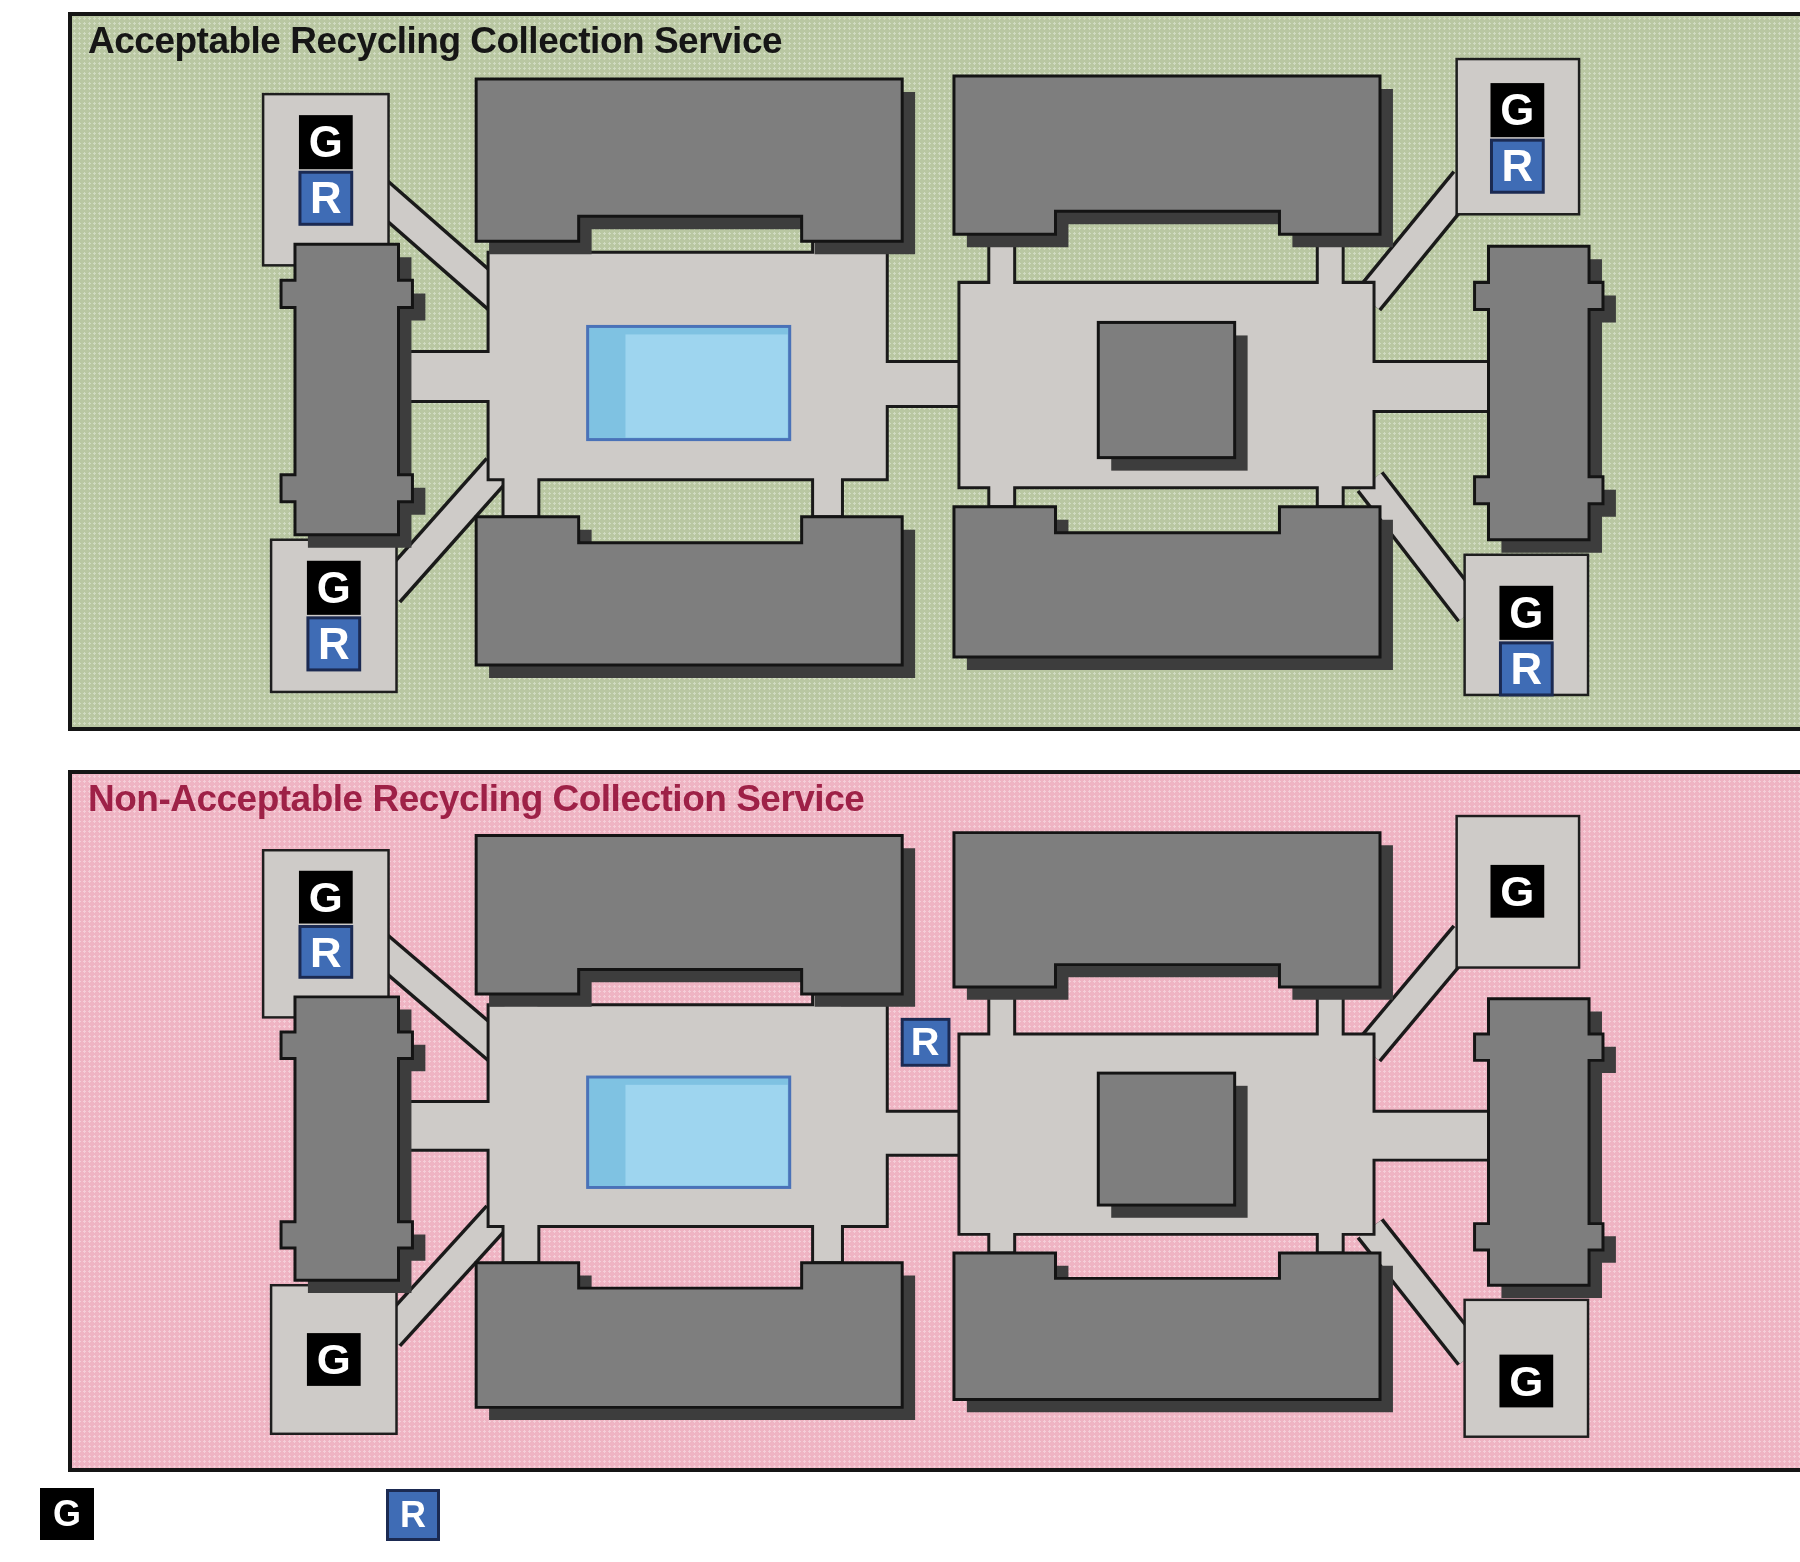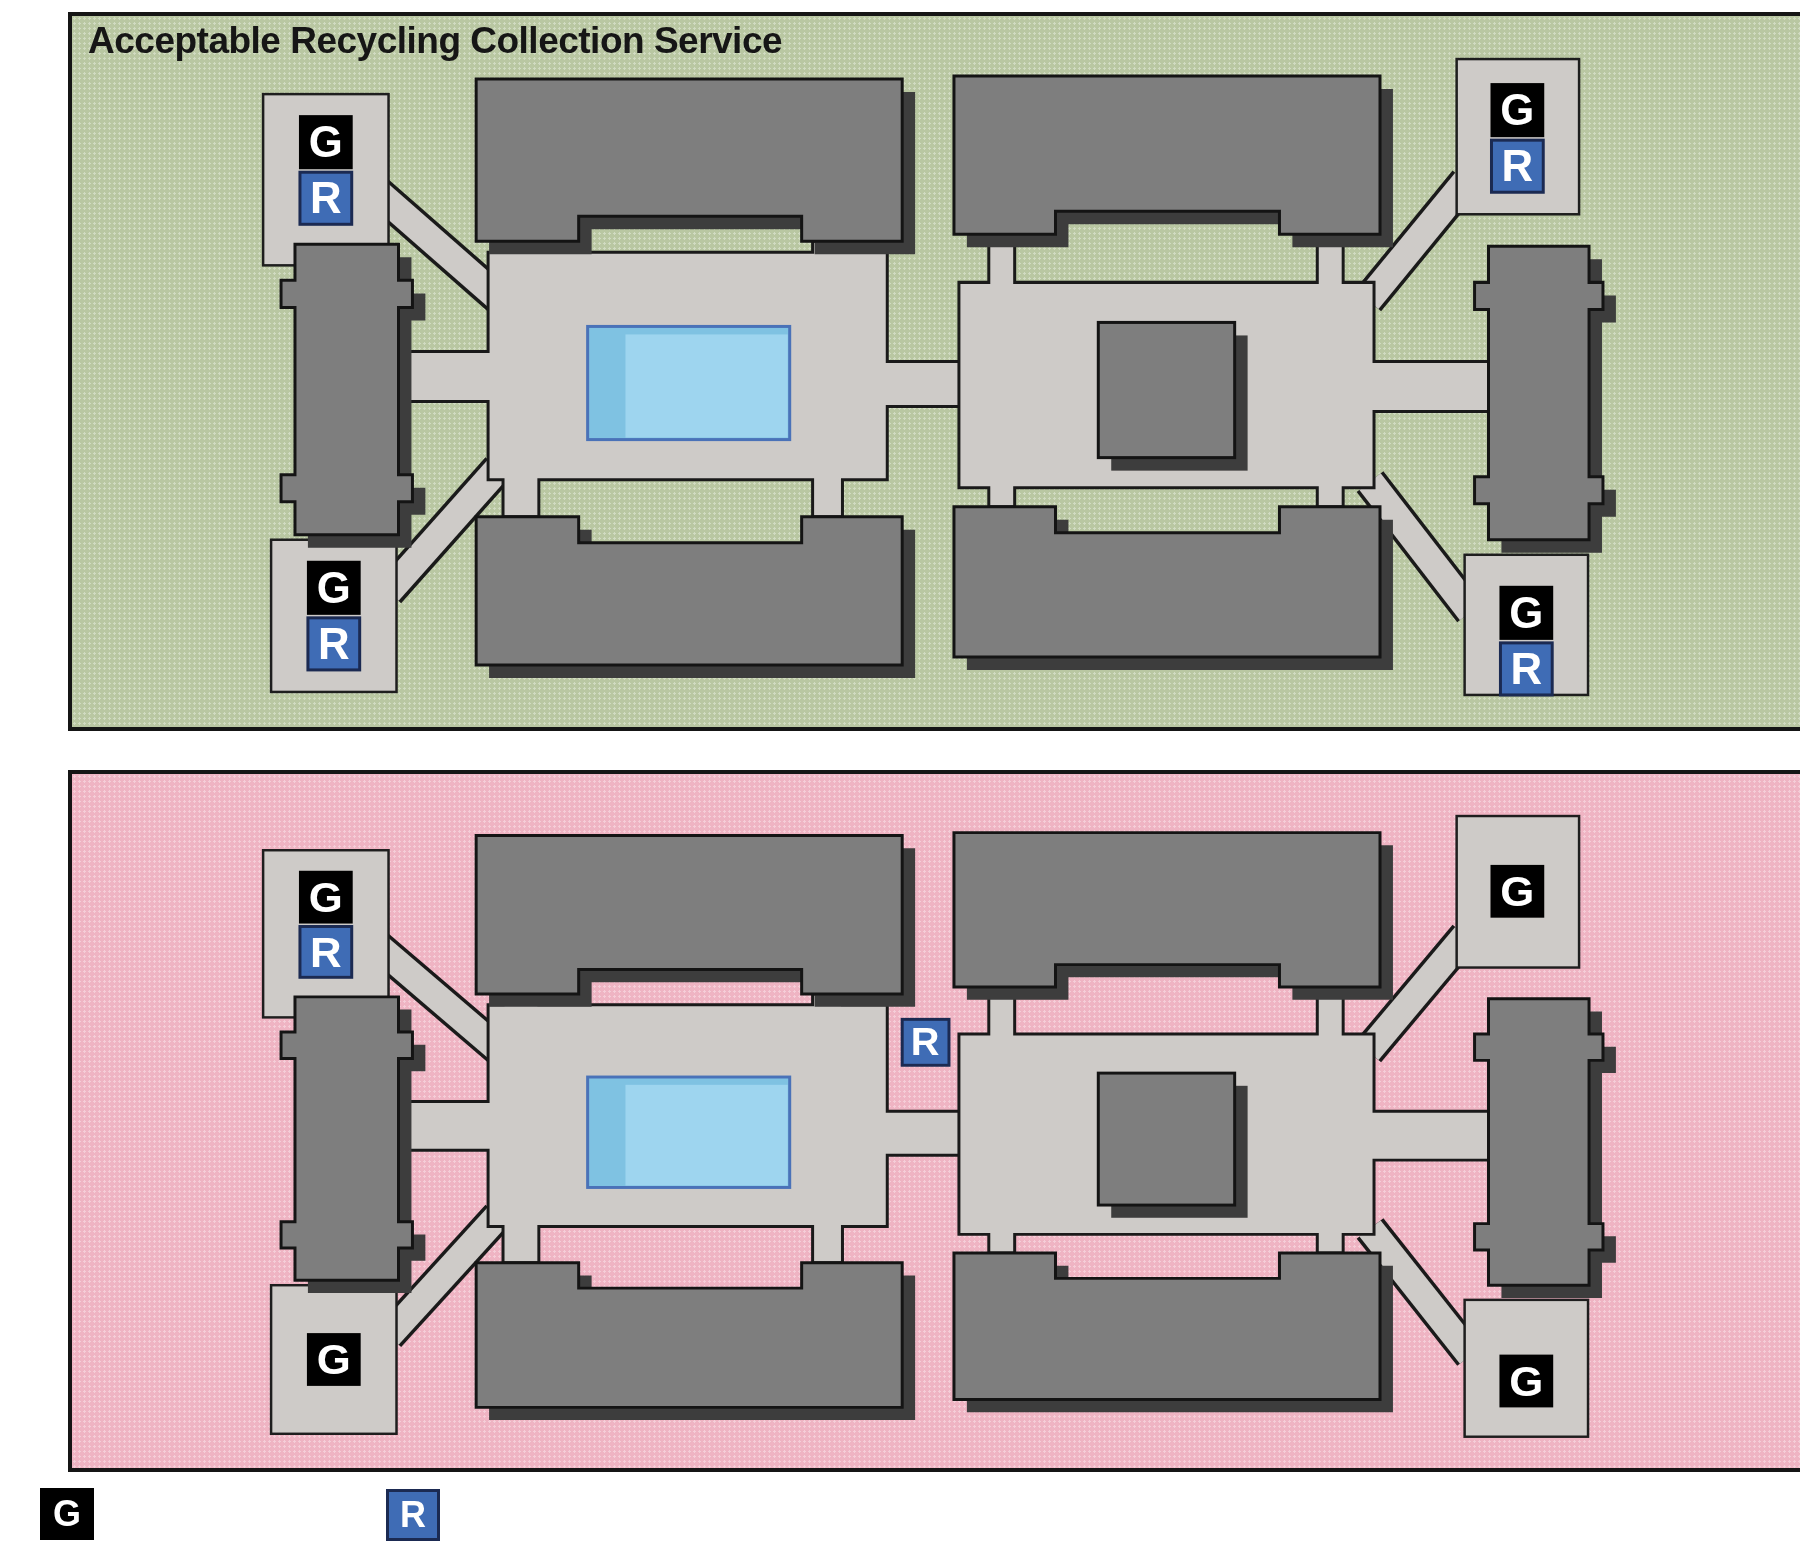--- a/index.html
+++ b/index.html
@@ -126,20 +126,21 @@
       <g>
         <rect class="gbox" x="1435" y="570" width="52" height="52"></rect>
         <text class="sym" x="1461" y="611">G</text>
         <rect class="rbox" x="1435" y="626" width="52" height="52"></rect>
         <text class="sym" x="1461" y="667">R</text>
       </g>
     </svg>
   </section>
 
   <section class="panel panel-nonacceptable">
+    <h2>Non-Acceptable Recycling Collection Service</h2>
     <svg class="site" viewBox="0 0 1752 710" preserveAspectRatio="none">
 
       <g>
         <line class="walk-under" x1="300" y1="170" x2="432" y2="285"></line>
         <line class="walk-under" x1="318" y1="575" x2="428" y2="452"></line>
         <line class="walk-under" x1="1400" y1="165" x2="1302" y2="284"></line>
         <line class="walk-under" x1="1405" y1="595" x2="1304" y2="465"></line>
         <line class="walk-over" x1="300" y1="170" x2="432" y2="285"></line>
         <line class="walk-over" x1="318" y1="575" x2="428" y2="452"></line>
         <line class="walk-over" x1="1400" y1="165" x2="1302" y2="284"></line>

